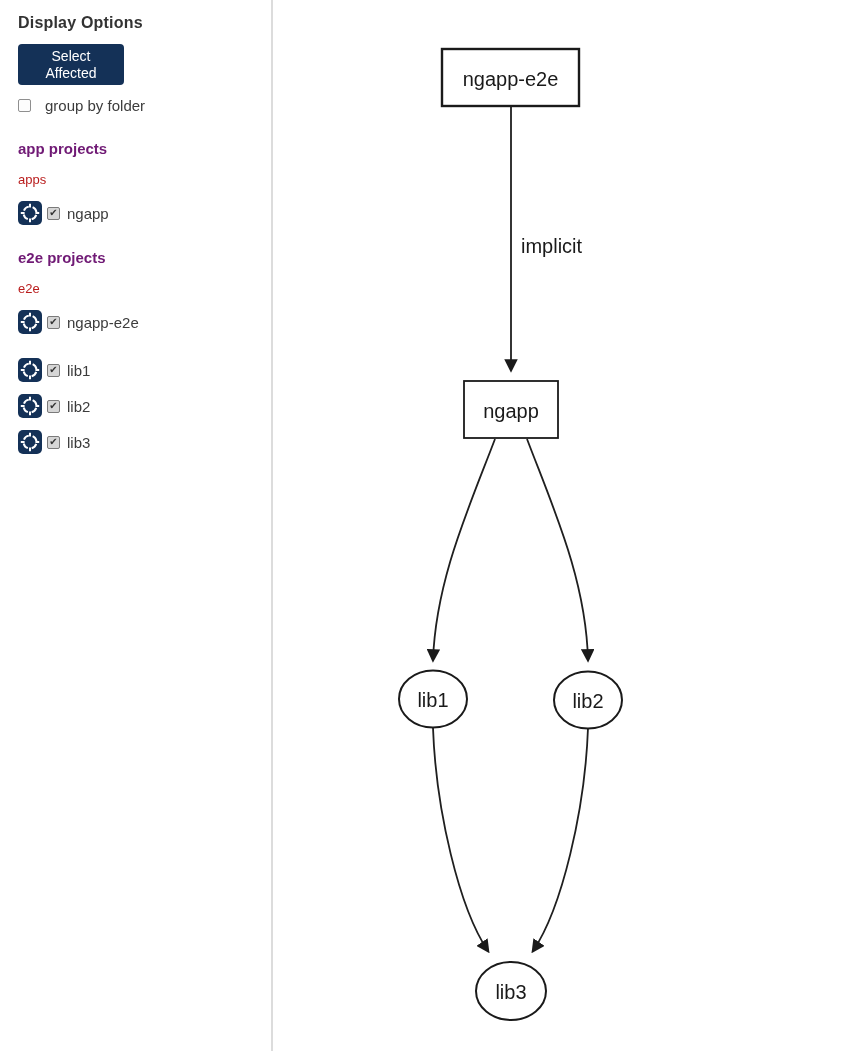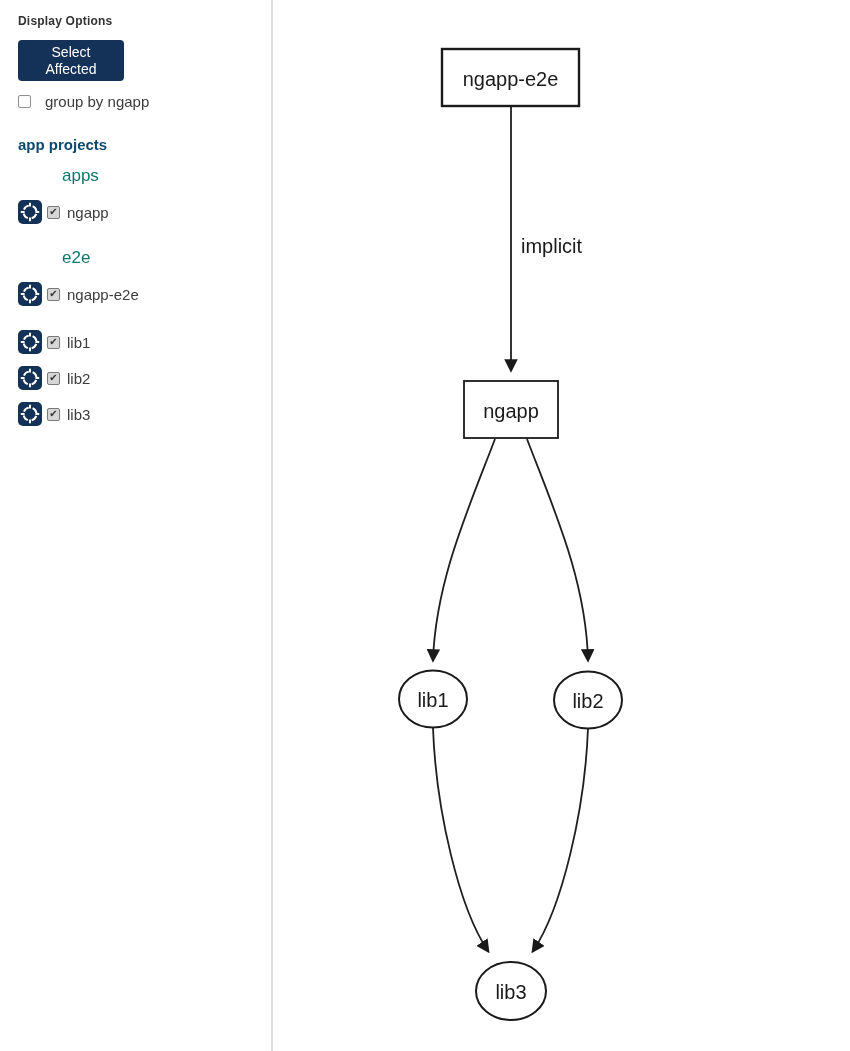--- a/index.html
+++ b/index.html
@@ -14,21 +14,21 @@
 
   
   .sidebar {
     position: absolute; left: 0; top: 0;
     width: 273px; height: 1051px;
     background: #ffffff;
     border-right: 2px solid #dcdcdc;
     padding: 14px 18px 0 18px;
   }
   .sidebar-title {
-    font-size: 12px; font-weight: 700; color: #333333;
+    font-size: 16px; font-weight: 700; color: #333333;
     margin-bottom: 12px; letter-spacing: 0.2px;
   }
   .btn-row { display: flex; margin-bottom: 12px; }
   .btn {
     width: 106px; min-height: 41px;
     background: #143157; color: #ffffff;
     border: none; border-radius: 4px;
     font-family: "Liberation Sans", sans-serif;
     font-size: 14px; line-height: 17px;
     padding: 3px 10px; cursor: pointer;
@@ -44,25 +44,25 @@
   }
   .cb[data-state="checked"] { background: #d6d6d6; border-color: #7a7a7a; }
   .cb[data-state="checked"]::after {
     content: "\2714"; font-size: 10px; line-height: 1; color: #333333;
   }
   .checkbox-row .cb { margin-right: 14px; }
   .checkbox-row-label { font-size: 15px; color: #3c3c3c; }
 
   .section { margin-top: 24px; }
   .section-heading {
-    font-size: 15px; font-weight: 700; color: #0c4a6e; margin-bottom: 13px;
+    font-size: 15px; font-weight: 700; color: #701a75; margin-bottom: 13px;
   }
   .folder-link {
-    display: inline-block; font-size: 17px; color: #0f766e;
-    text-decoration: none; margin-bottom: 14px; cursor: pointer; margin-left: 44px;
+    display: inline-block; font-size: 13px; color: #b91c1c;
+    text-decoration: none; margin-bottom: 14px; cursor: pointer;
   }
   .project-row { display: flex; align-items: center; height: 24px; margin-bottom: 12px; }
   .focus-btn {
     width: 24px; height: 24px; border: none; padding: 0;
     background: #143157; border-radius: 5px; cursor: pointer;
     display: inline-flex; align-items: center; justify-content: center;
     flex: 0 0 auto; margin-right: 5px;
   }
   .focus-btn svg { display: block; }
   .project-row .cb { margin-right: 7px; }
@@ -84,21 +84,21 @@
 
   <div class="sidebar">
     <div class="sidebar-title">Display Options</div>
 
     <div class="btn-row">
       <button class="btn">Select Affected</button>
     </div>
 
     <div class="checkbox-row">
       <span class="cb" role="checkbox" data-state="unchecked"></span>
-      <span class="checkbox-row-label">group by ngapp</span>
+      <span class="checkbox-row-label">group by folder</span>
     </div>
 
     <div class="section">
       <div class="section-heading">app projects</div>
       <a class="folder-link">apps</a>
       <div class="project-row">
         <button class="focus-btn">
           <span>
             <svg width="24" height="24" viewBox="0 0 24 24">
               <g stroke="#ffffff" stroke-width="2" fill="none" stroke-linecap="butt">
@@ -107,20 +107,21 @@
               </g>
             </svg>
           </span>
         </button>
         <span class="cb" role="checkbox" data-state="checked"></span>
         <span class="project-label">ngapp</span>
       </div>
     </div>
 
     <div class="section">
+      <div class="section-heading">e2e projects</div>
       <a class="folder-link">e2e</a>
       <div class="project-row">
         <button class="focus-btn">
           <span>
             <svg width="24" height="24" viewBox="0 0 24 24">
               <g stroke="#ffffff" stroke-width="2" fill="none" stroke-linecap="butt">
                 <circle cx="12" cy="12" r="6.5" stroke-dasharray="6.2 4" stroke-dashoffset="8.2"></circle>
                 <path d="M12,2.8 V6.6 M12,17.4 V21.2 M2.8,12 H6.6 M17.4,12 H21.2"></path>
               </g>
             </svg>

